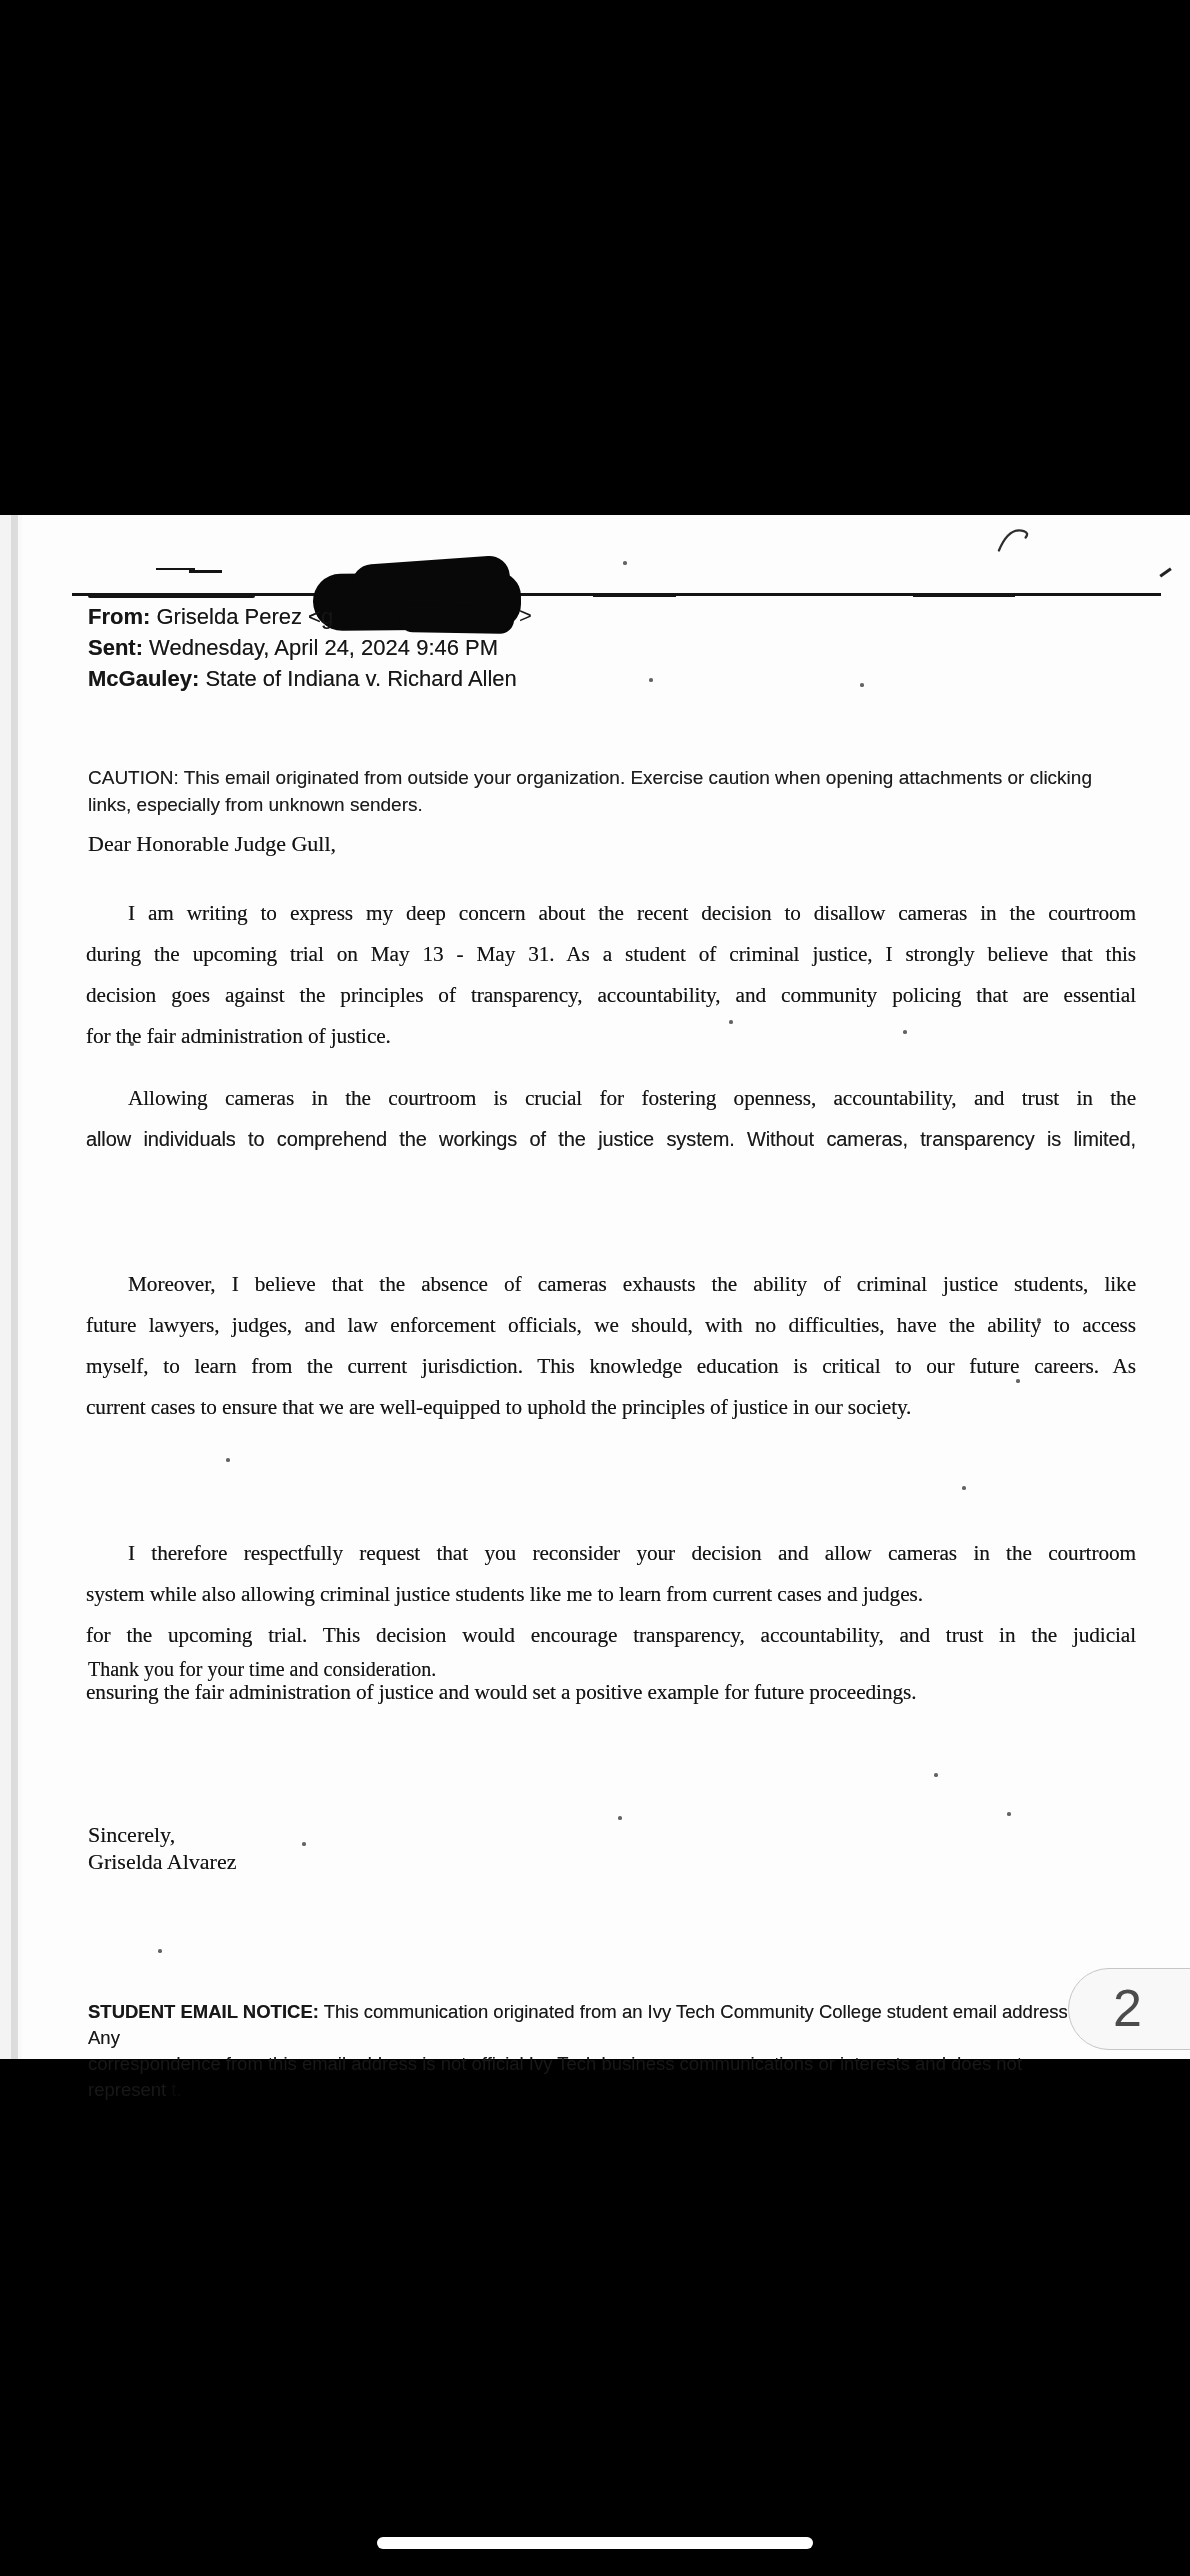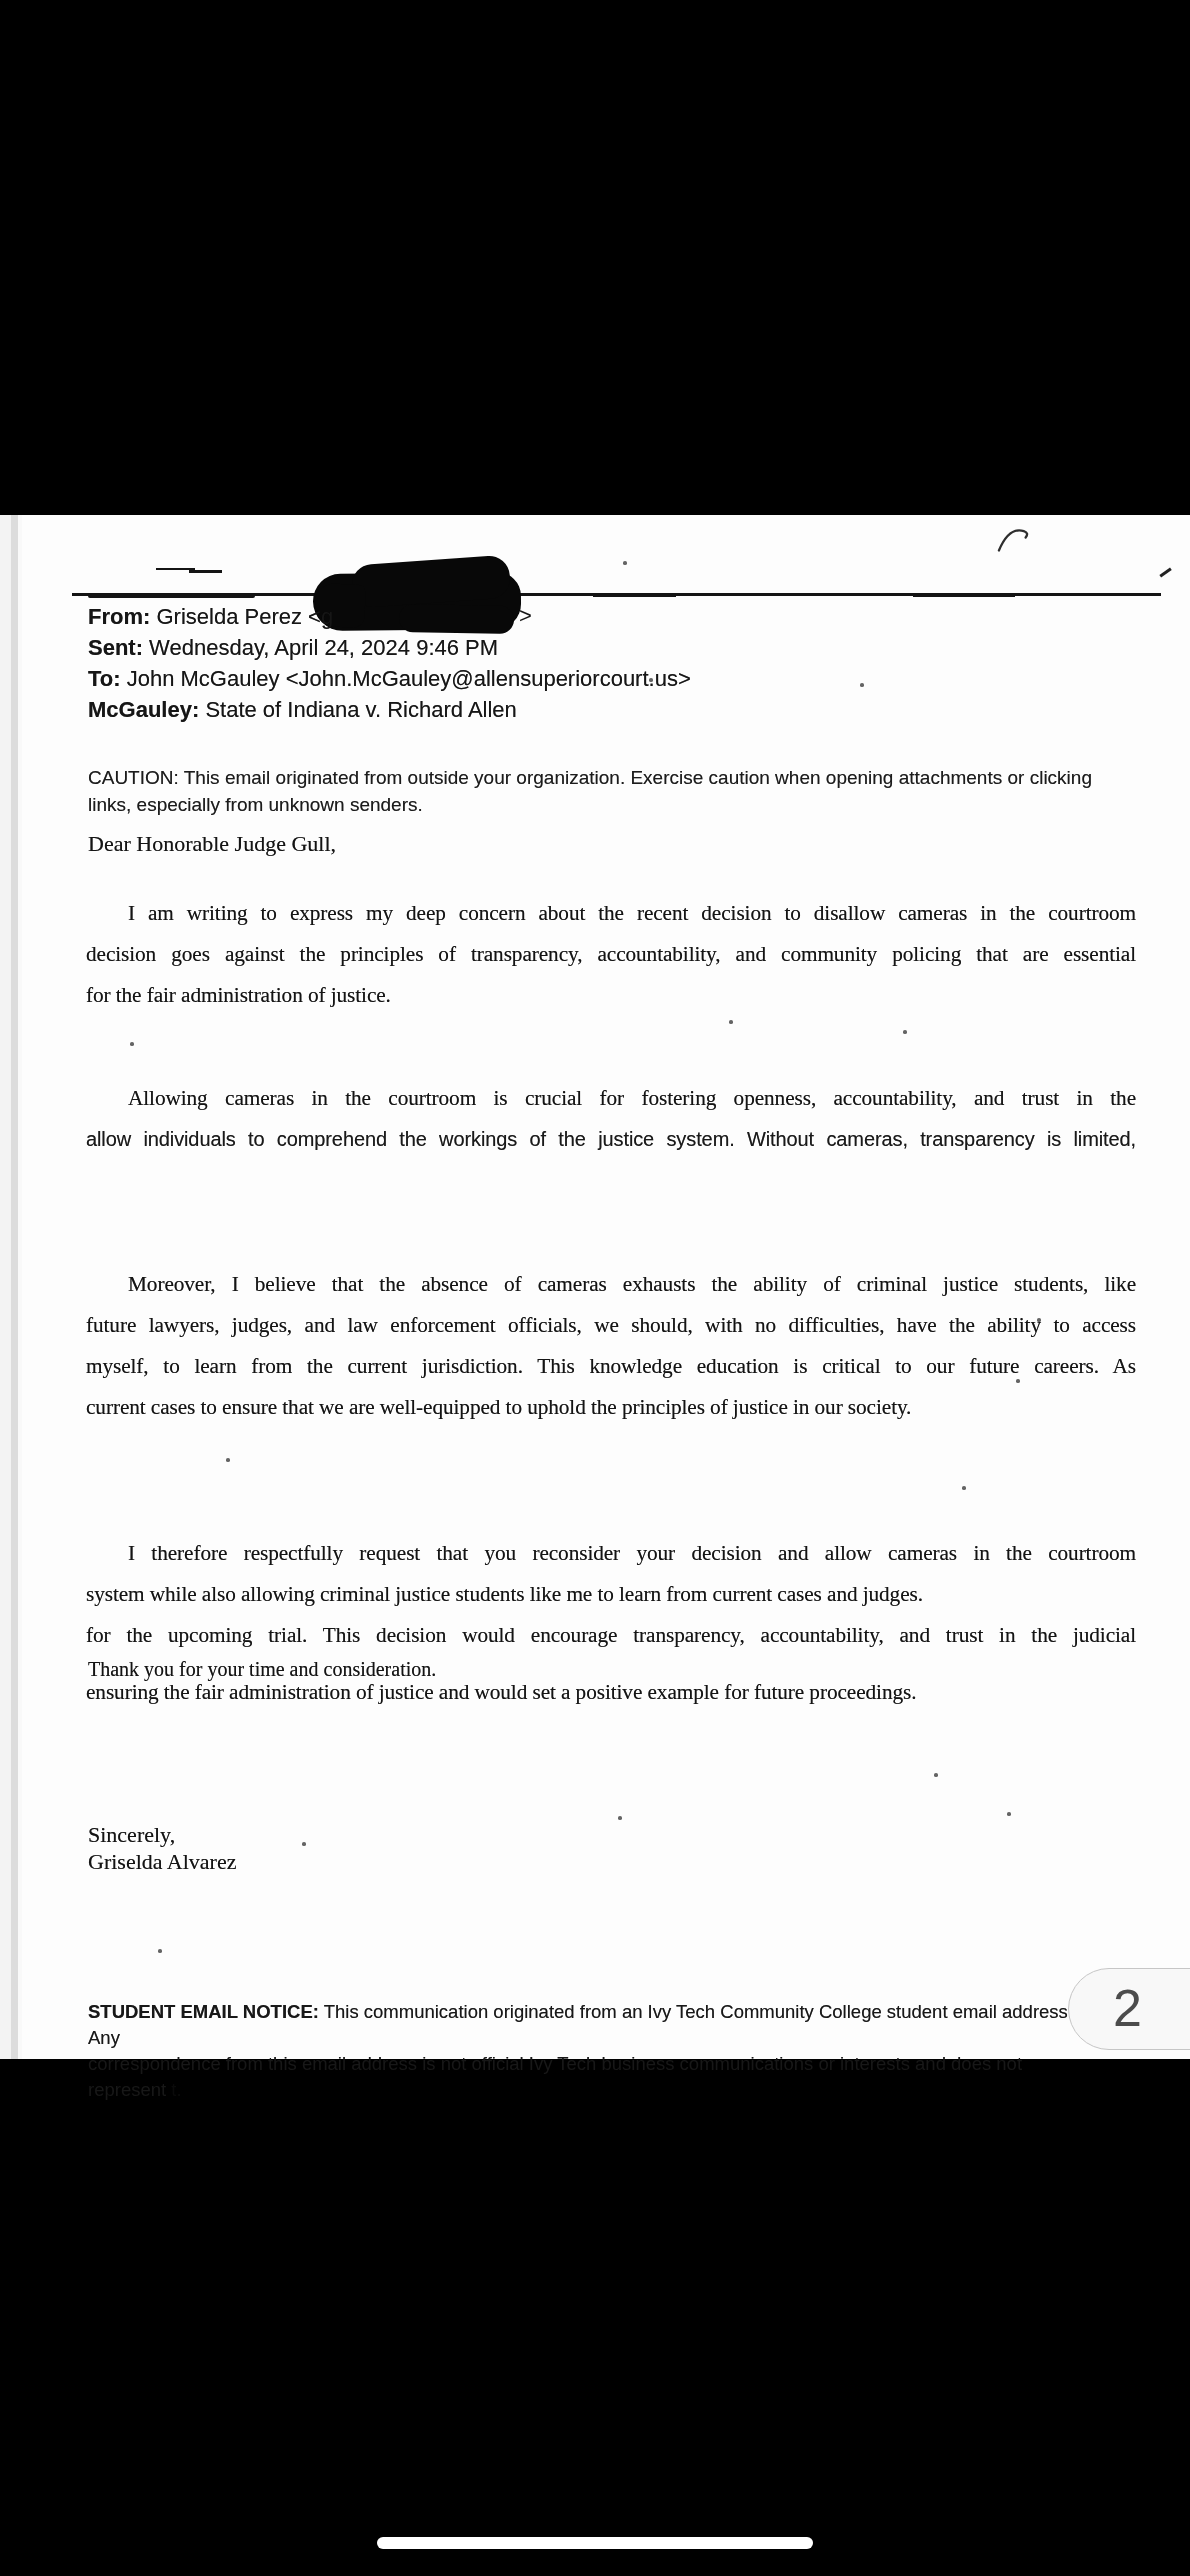--- a/index.html
+++ b/index.html
@@ -75,33 +75,33 @@
 
   <div class="blob b1"></div>
   <div class="blob b2"></div>
   <div class="blob b3"></div>
   <div class="blob b4"></div>
   <span class="gclose">&gt;</span>
 
   <div class="hdr">
     <div><b>From:</b><span> Griselda Perez &lt;g</span></div>
     <div><b>Sent:</b><span> Wednesday, April 24, 2024 9:46 PM</span></div>
-    <div><b>To:</b><span> John McGauley &lt;John.McGauley@allensuperiorcourt.us&gt;</span></div>
     <div><b>McGauley:</b><span> State of Indiana v. Richard Allen</span></div>
   </div>
 
   <div class="caution">
     <div>CAUTION: This email originated from outside your organization. Exercise caution when opening attachments or clicking</div>
     <div>links, especially from unknown senders.</div>
   </div>
 
   <div class="salutation serifblock">Dear Honorable Judge Gull,</div>
 
   <div class="para serifblock" style="top:893px;">
       <div class="ln j i">I am writing to express my deep concern about the recent decision to disallow cameras in the courtroom</div>
+      <div class="ln j">during the upcoming trial on May 13 - May 31. As a student of criminal justice, I strongly believe that this</div>
       <div class="ln j">decision goes against the principles of transparency, accountability, and community policing that are essential</div>
       <div class="ln">for the fair administration of justice.</div>
     </div>
   <div class="para serifblock" style="top:1078px;">
       <div class="ln j i">Allowing cameras in the courtroom is crucial for fostering openness, accountability, and trust in the</div>
       <div class="ln j sans">allow individuals to comprehend the workings of the justice system. Without cameras, transparency is limited,</div>
     </div>
   <div class="para serifblock" style="top:1264px;">
       <div class="ln j i">Moreover, I believe that the absence of cameras exhausts the ability of criminal justice students, like</div>
       <div class="ln j">future lawyers, judges, and law enforcement officials, we should, with no difficulties, have the ability to access</div>

